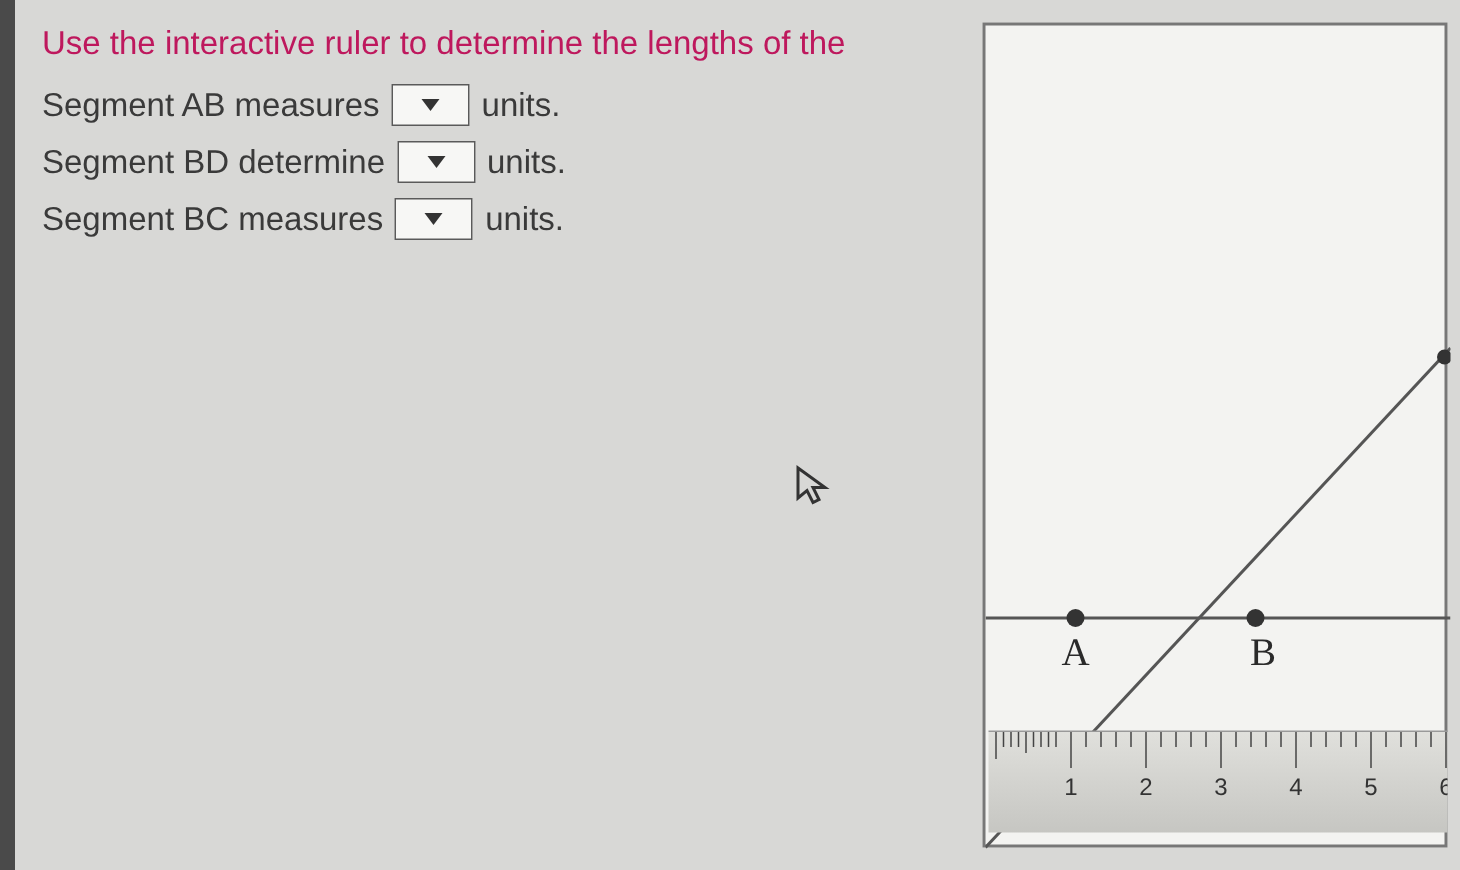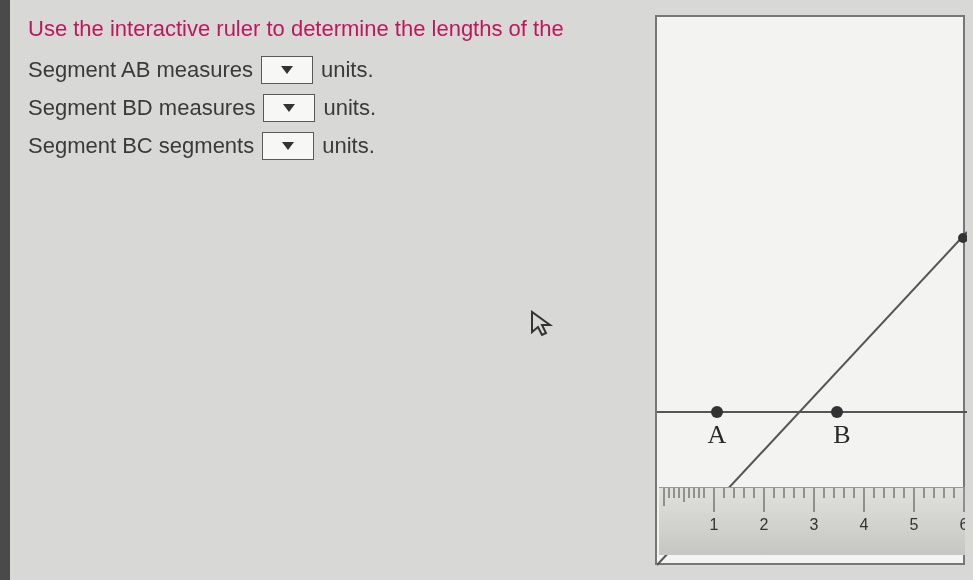--- a/index.html
+++ b/index.html
@@ -94,29 +94,29 @@
 
   <div class="row">
     <span>Segment AB measures</span>
     <div class="dropdown">
       <span class="chev"></span>
     </div>
     <span>units.</span>
   </div>
 
   <div class="row">
-    <span>Segment BD measures</span>
+    <span>Segment BD determine</span>
     <div class="dropdown">
       <span class="chev"></span>
     </div>
     <span>units.</span>
   </div>
 
   <div class="row">
-    <span>Segment BC segments</span>
+    <span>Segment BC measures</span>
     <div class="dropdown">
       <span class="chev"></span>
     </div>
     <span>units.</span>
   </div>
 </div>
 
 <svg class="cursor" width="28" height="28">
   <path d="M2 2 L2 22 L8 17 L12 25 L16 23 L12 15 L20 15 Z" fill="none" stroke="#333" stroke-width="2"></path>
 </svg>

